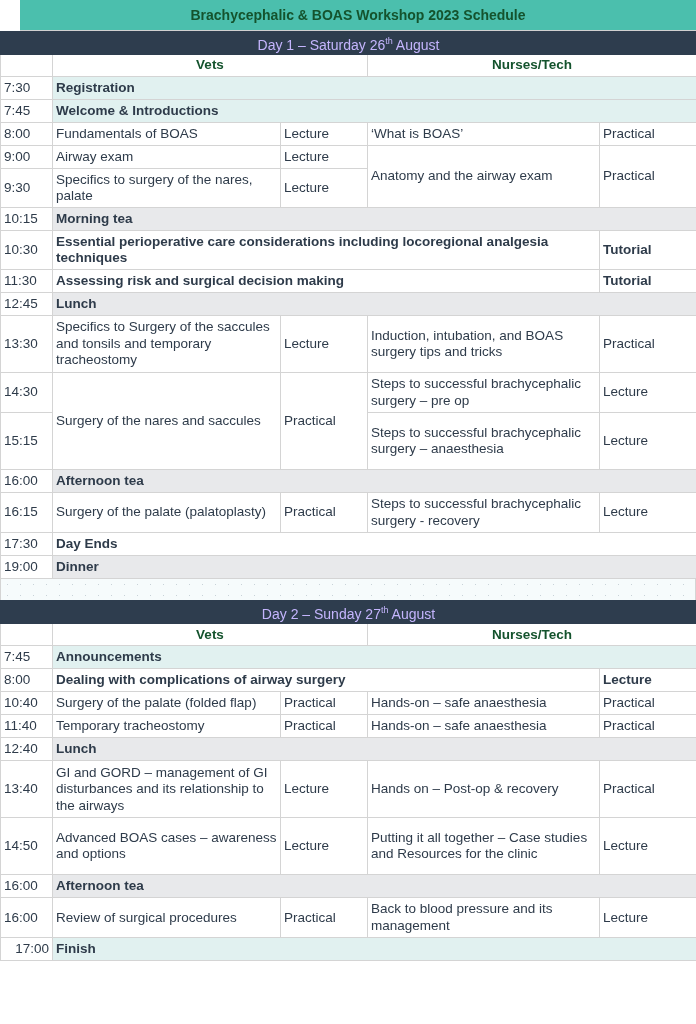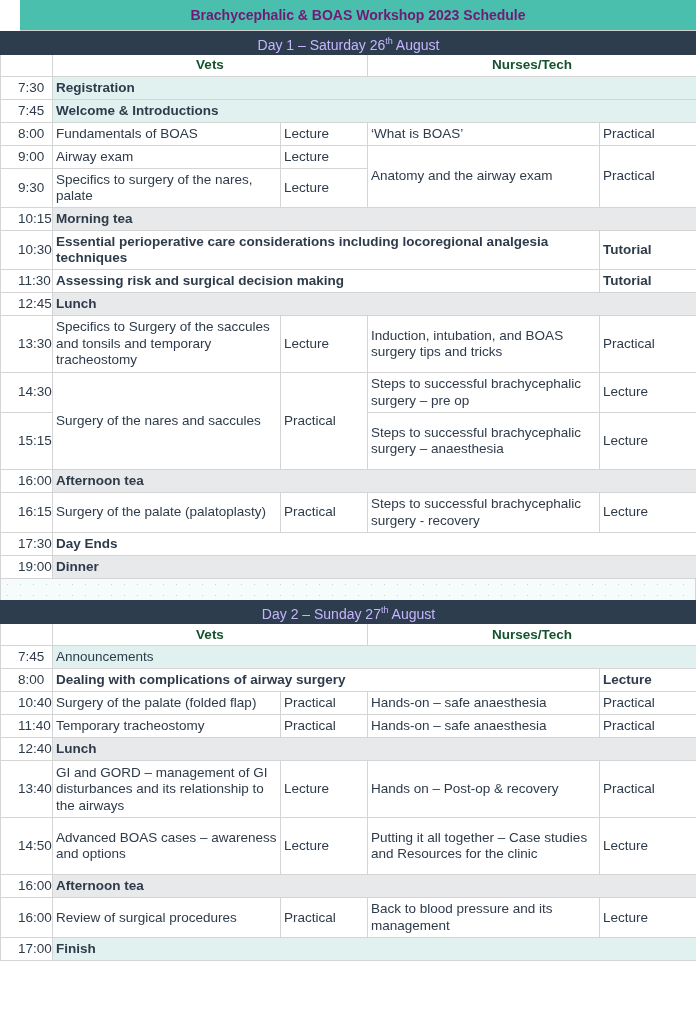--- a/index.html
+++ b/index.html
@@ -1,32 +1,32 @@
 <!DOCTYPE html>
 <html><head>
 <meta charset="utf-8">
 <style>
   html, body { margin:0; padding:0; background:#ffffff; }
   body { width:696px; height:1024px; overflow:hidden; font-family:"Liberation Sans", sans-serif; color:#2e3b4a; }
-  .title-bar { height:30px; background:#4bbfad; color:#701a75; font-weight:bold; font-size:14px; display:flex; align-items:center; justify-content:center; border-bottom:1px solid #d0d0d0;margin-left:20px; }
+  .title-bar { height:30px; background:#4bbfad; color:#14532d; font-weight:bold; font-size:14px; display:flex; align-items:center; justify-content:center; border-bottom:1px solid #d0d0d0;margin-left:20px; }
   table { border-collapse:collapse; width:696px; table-layout:fixed; font-size:13.5px; }
   td { border:1px solid #d4d4d4; padding:1px 3px; vertical-align:middle; line-height:16.5px; }
   col.c-time { width:52px; }
   col.c-vt { width:228px; }
   col.c-vy { width:87px; }
   col.c-nt { width:232px; }
   col.c-ny { width:97px; }
   .day-hdr td { background:#2e3d4e; color:#c4b5fd; text-align:center; font-size:14px; height:19px; border-color:#2e3d4e; }
   .col-hdr td { font-weight:bold; text-align:center; height:19px; color:#14532d; }
   .teal td.span { background:#e1f1f0; }
   .grey td.span { background:#e8e9eb;margin-left:28px; }
   td.span { text-align:left; font-weight:bold; }
-  td.span.normal { font-weight:normal;margin-left:10px; }
+  td.span.normal { font-weight:bold;margin-left:10px; }
   .bold { font-weight:bold; }
-  .time { padding-left:17px; }
+  .time { padding-left:3px; }
   .spacer { height:21px; background:#f6fbfc; background-image:radial-gradient(#c8d2d8 0.6px, transparent 0.8px); background-size:13px 11px; border-left:1px solid #d4d4d4; border-right:1px solid #d4d4d4;}
   sup { font-size:9px; }
 </style>
 </head>
 <body>
 
 <div class="title-bar">Brachycephalic &amp; BOAS Workshop 2023 Schedule</div>
 
 <table>
   <colgroup>

